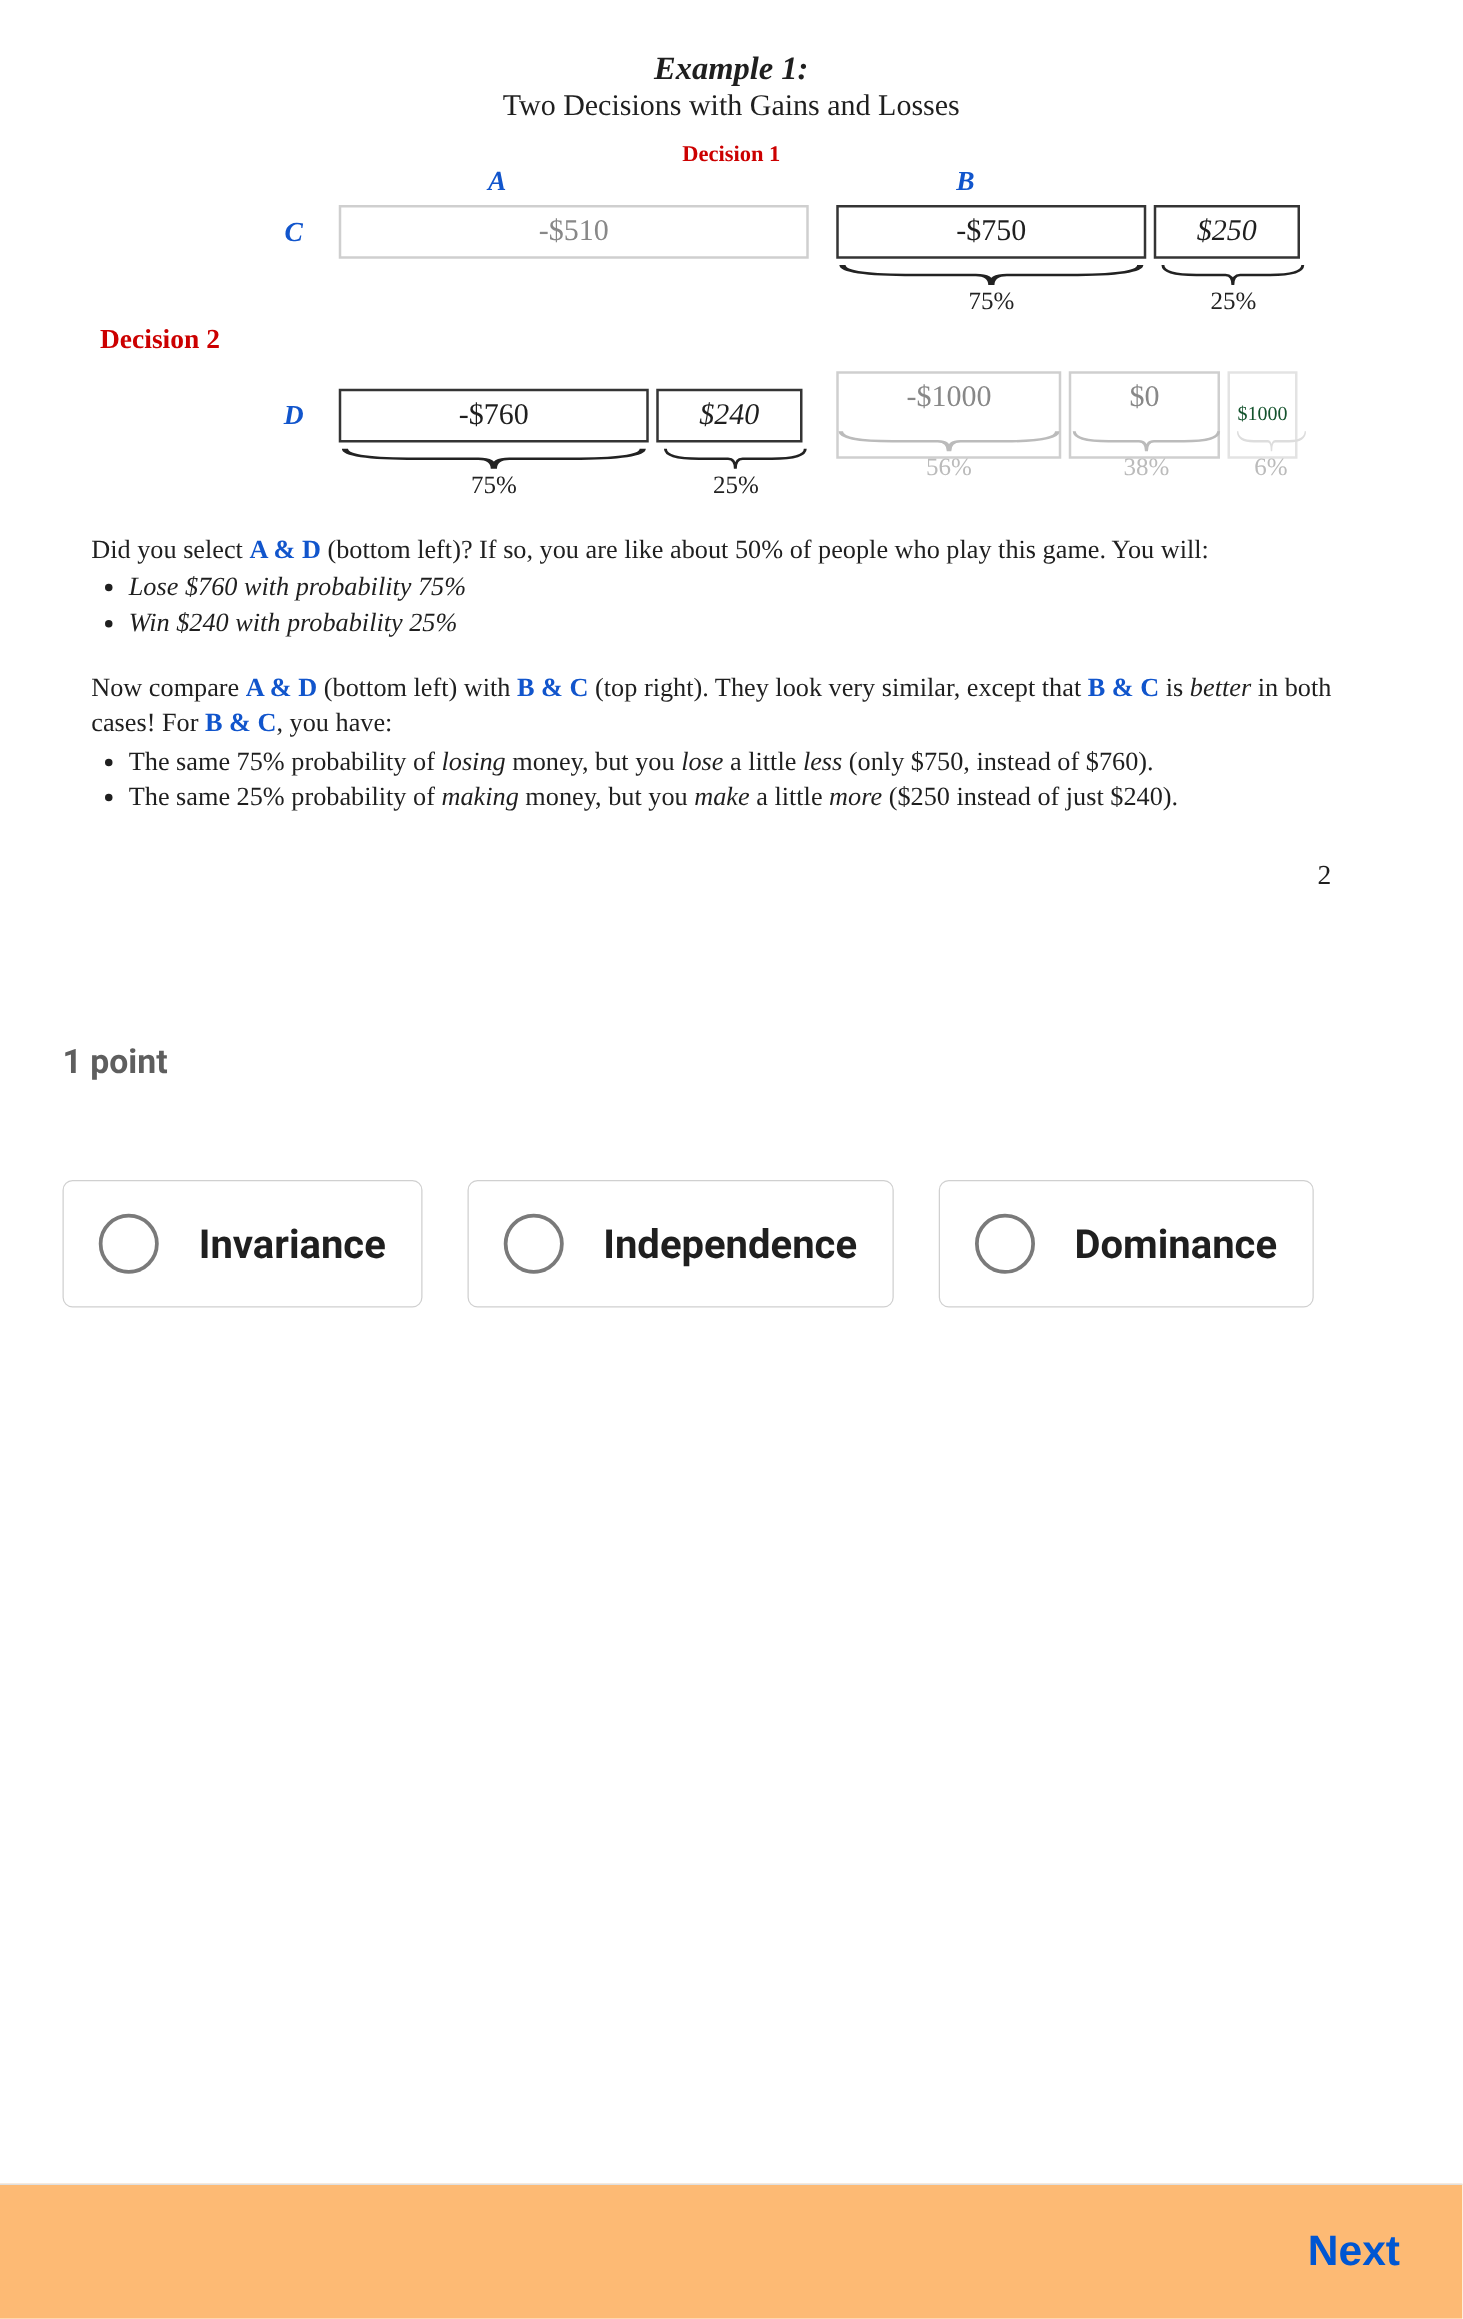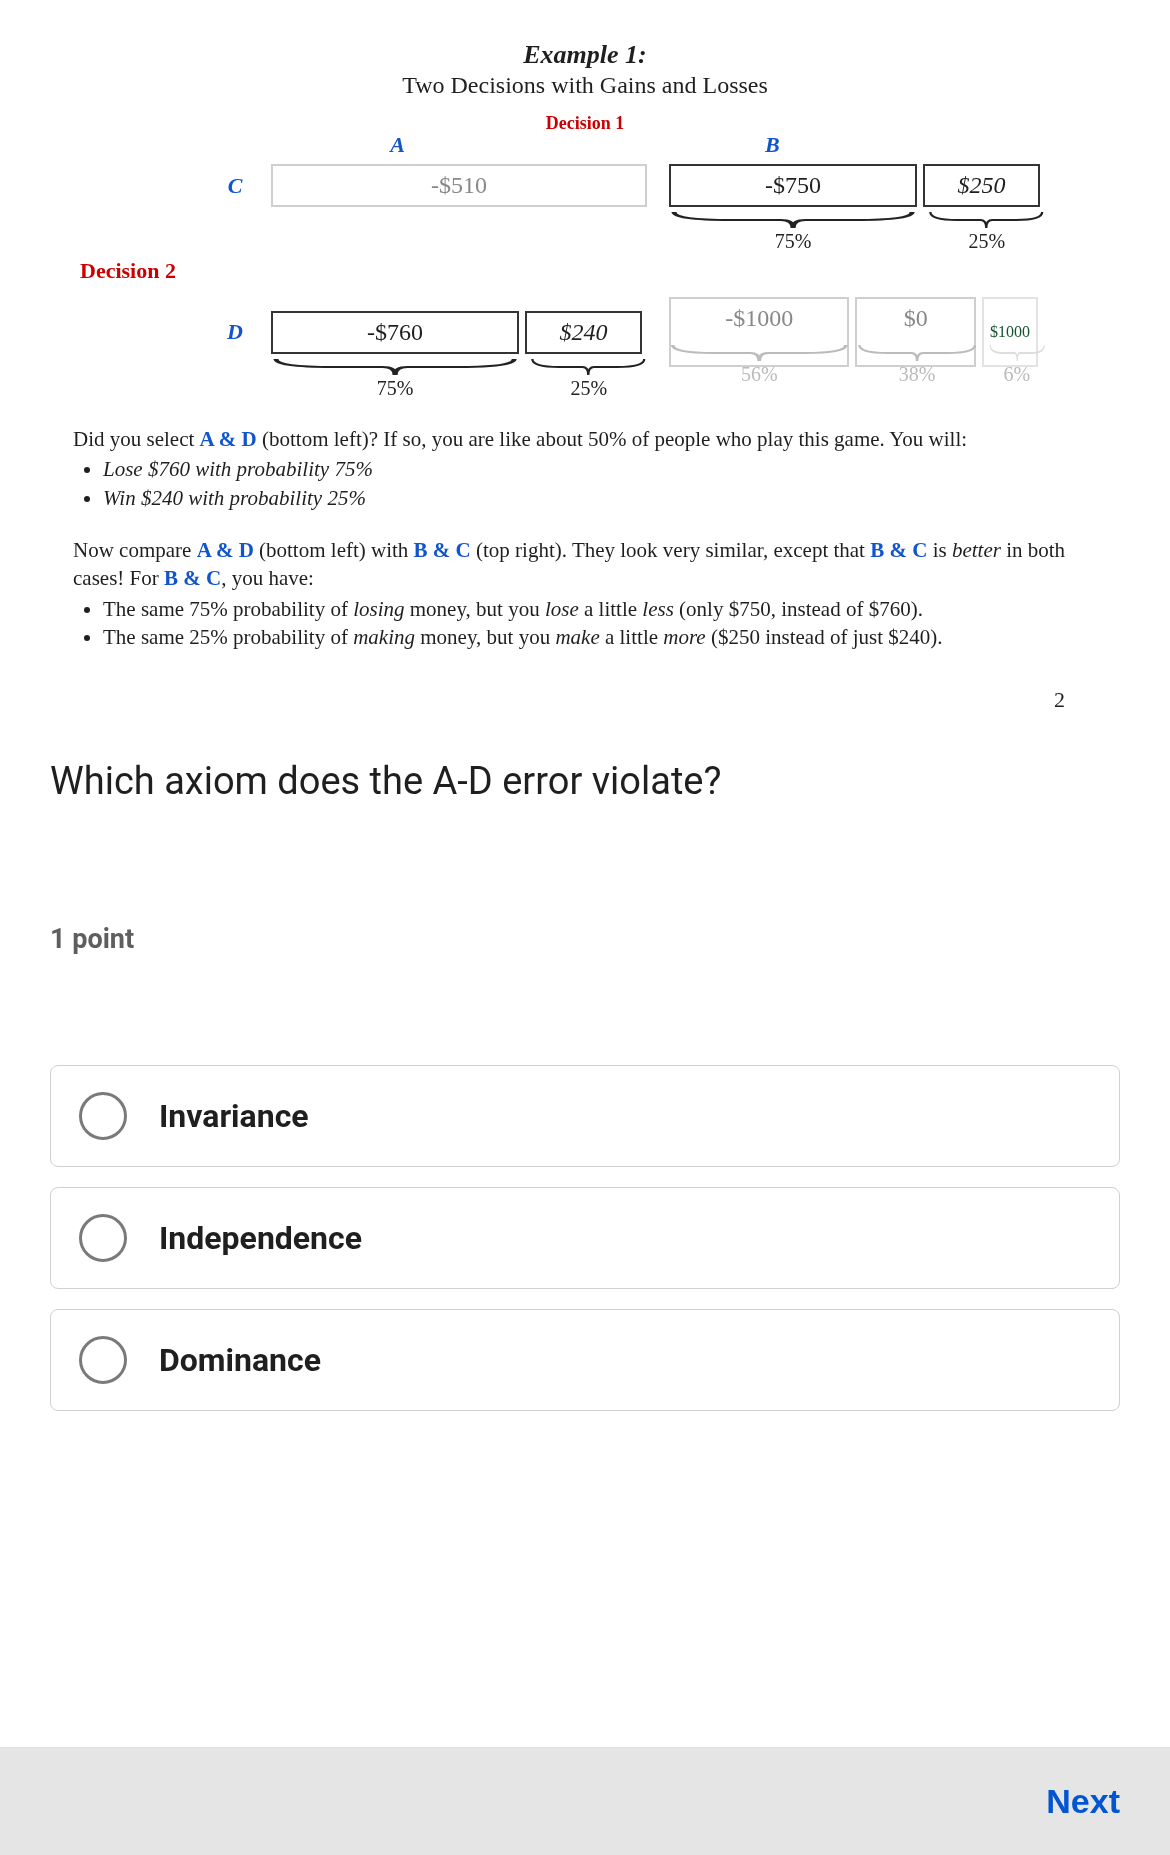--- a/index.html
+++ b/index.html
@@ -136,23 +136,23 @@
       font-weight: 400;
     }
     .points {
       color: #5e5e5e;
       font-weight: 700;
       font-size: 27px;
       margin-top: 120px;
     }
     .options {
       display: flex;
-      flex-direction: column;
-      gap: 20px;
-      margin-top: 110px;
+      flex-direction: row;
+      gap: 36px;
+      margin-top: 79px;
     }
     .option {
       border: 1px solid #d0d0d0;
       border-radius: 8px;
       padding: 26px 28px;
       display: flex;
       align-items: center;
       gap: 32px;
       cursor: pointer;
     }
@@ -166,21 +166,21 @@
     .option-label {
       font-weight: 700;
       font-size: 32px;
     }
     .footer {
       position: absolute;
       bottom: 0;
       left: 0;
       right: 0;
       border-top: 1px solid #e0e0e0;
-      background: #e5e5e5;
+      background: #fdba74;
       padding: 34px 50px;
       text-align: right;
     }
     .next-btn {
       color: #0056d2;
       font-weight: 700;
       font-size: 34px;
       background: none;
       border: none;
       cursor: pointer;
@@ -281,21 +281,20 @@
         <span>Now compare </span><span class="blue-bold">A &amp; D</span><span> (bottom left) with </span><span class="blue-bold">B &amp; C</span><span> (top right).  They look very similar, except that </span><span class="blue-bold">B &amp; C</span><span> is </span><i>better</i><span> in both cases!  For </span><span class="blue-bold">B &amp; C</span><span>, you have:</span>
       </div>
       <ul>
         <li style="font-style:normal"><span>The same 75% probability of </span><i>losing</i><span> money, but you </span><i>lose</i><span> a little </span><i>less</i><span> (only $750, instead of $760).</span></li>
         <li style="font-style:normal"><span>The same 25% probability of </span><i>making</i><span> money, but you </span><i>make</i><span> a little </span><i>more</i><span> ($250 instead of just $240).</span></li>
       </ul>
     </div>
     <div class="page-num">2</div>
   </div>
 
-  <div class="question">Which axiom does the A-D error violate?</div>
   <div class="points">1 point</div>
 
   <div class="options">
     <div class="option">
       <div class="radio"></div>
       <div class="option-label">Invariance</div>
     </div>
     <div class="option">
       <div class="radio"></div>
       <div class="option-label">Independence</div>

